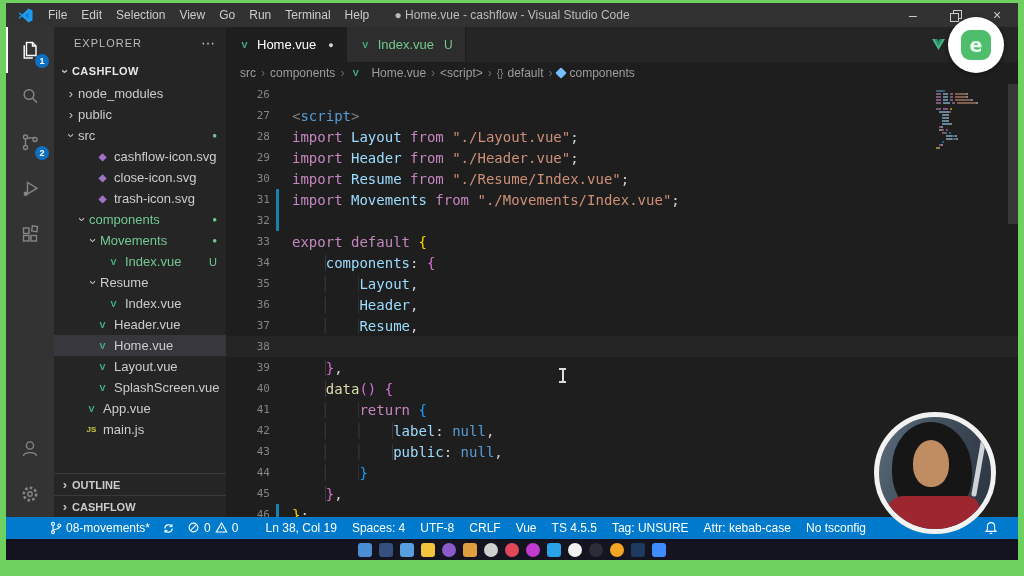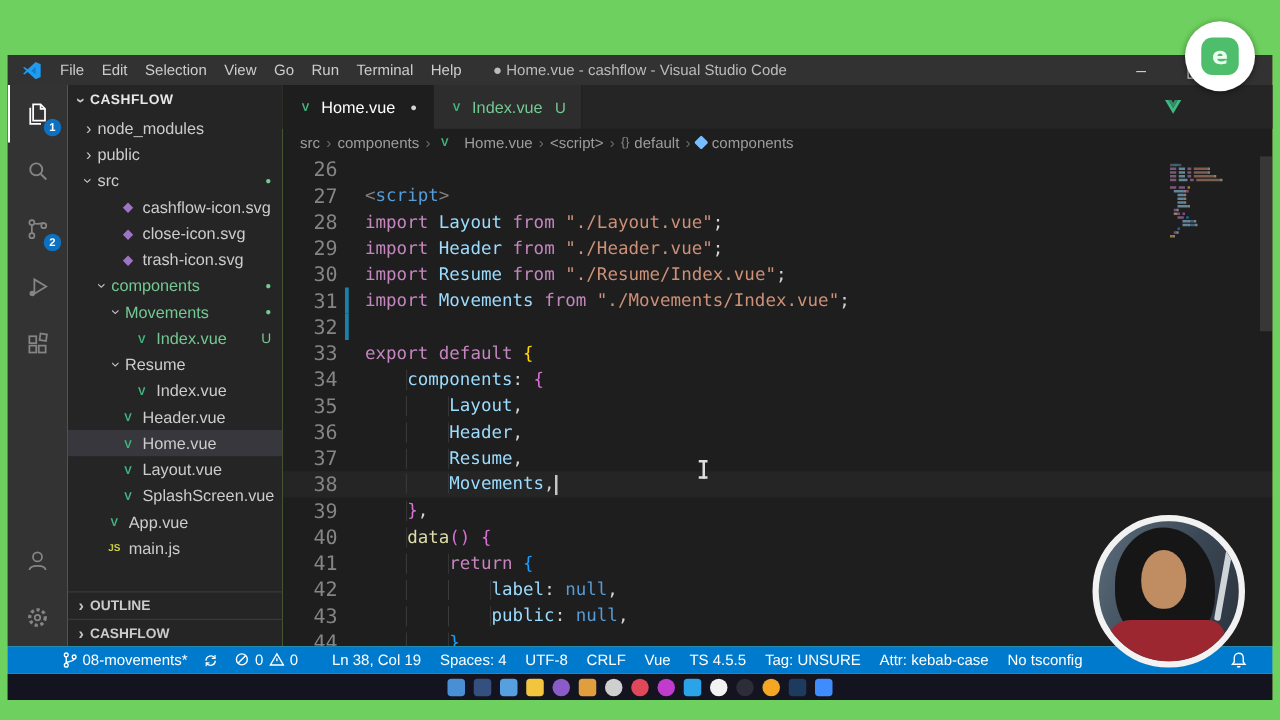--- a/index.html
+++ b/index.html
@@ -1,18 +1,18 @@
 <!DOCTYPE html>
 <html style="--c-frame: #6ed05e; --c-status: #007acc; --c-git: #73c991; --c-vue: #41b883; --c-badge: #0e70c0; --c-logo: #4fbe6c;"><head>
 <meta charset="utf-8">
 <style>
   html,body{margin:0;padding:0;width:1024px;height:576px;overflow:hidden;background:#000;}
   *{box-sizing:border-box;}
   .frame{position:absolute;inset:0;background:var(--c-frame,#6ed05e);}
-  .screen{position:absolute;left:6px;top:3px;right:6px;bottom:16px;background:#bef264;display:flex;flex-direction:column;font-family:"Liberation Sans",sans-serif;margin-top:41px;}
+  .screen{position:absolute;left:6px;top:3px;right:6px;bottom:16px;background:#c4b5fd;display:flex;flex-direction:column;font-family:"Liberation Sans",sans-serif;}
 
   
   .titlebar{height:24px;background:#323233;display:flex;align-items:center;color:#cccccc;font-size:12px;flex:0 0 auto;position:relative;z-index:5;}
   .vslogo{width:15px;height:15px;margin:0 8px 0 12px;flex:0 0 auto;}
   .menus{display:flex;height:100%;}
   .menu-item{padding:0 7px;display:flex;align-items:center;cursor:default;}
   .tb-title{position:absolute;left:50%;transform:translateX(-50%);white-space:nowrap;color:#bbbbbb;}
   .win-controls{margin-left:auto;display:flex;height:100%;}
   .wc{width:42px;display:flex;align-items:center;justify-content:center;color:#cccccc;font-size:14px;}
   .restore{position:relative;width:11px;height:11px;}
@@ -60,21 +60,21 @@
 
   .breadcrumbs{height:22px;display:flex;align-items:center;font-size:12px;color:#9d9d9d;padding-left:14px;flex:0 0 auto;}
   .bc-item{display:flex;align-items:center;gap:4px;cursor:default;}
   .bc-sep{color:#6a6a6a;margin:0 5px;}
   .bc-ic{font-size:10px;color:#8a8a8a;}
   .bc-ic.prop{width:8px;height:8px;background:#75beff;transform:rotate(45deg);border-radius:1px;}
 
   .code-wrap{flex:1;position:relative;overflow:hidden;font-family:"DejaVu Sans Mono",monospace;font-size:14px;}
   .line{height:21px;display:flex;align-items:center;position:relative;}
   .line.cur{background:rgba(255,255,255,.035);}
-  .ln{width:44px;flex:0 0 auto;text-align:right;color:#858585;font-size:16px;}
+  .ln{width:44px;flex:0 0 auto;text-align:right;color:#858585;font-size:11px;}
   .codetext{padding-left:22px;white-space:pre;color:#d4d4d4;}
   .gchange{position:absolute;left:50px;top:0;width:3px;height:100%;background:#1b81a8;}
   .caret{display:inline-block;width:2px;height:16px;background:#c6c6c6;vertical-align:middle;}
   .indent{background-image:linear-gradient(90deg,#3b3b3b 1px,transparent 1px);background-size:4ch 100%;background-position:-1px 0;}
   .tk-kw{color:#c586c0;} .tk-vr{color:#9cdcfe;} .tk-st{color:#ce9178;}
   .tk-pl{color:#d4d4d4;} .tk-pu{color:#808080;} .tk-tag{color:#569cd6;}
   .tk-fn{color:#dcdcaa;} .tk-ct{color:#569cd6;}
   .tk-b1{color:#ffd700;} .tk-b2{color:#da70d6;} .tk-b3{color:#179fff;}
 
   .minimap{position:absolute;right:12px;top:3px;width:70px;overflow:hidden;z-index:2;}
@@ -187,20 +187,24 @@
         </div>
         <div class="abar-item">
           <svg width="22" height="22" viewBox="0 0 22 22" fill="none" stroke="currentColor">
               <circle cx="11" cy="11" r="6.2" stroke-width="2.6" stroke-dasharray="2.6 2.1"></circle>
               <circle cx="11" cy="11" r="2.2" stroke-width="1.4"></circle>
             </svg>
         </div>
       </div>
 
       <div class="sidebar">
+        <div class="sb-head">
+          <span>EXPLORER</span>
+          <span class="sb-dots">⋯</span>
+        </div>
         <div class="section-head">
           <span class="chev open">›</span>
           <span>CASHFLOW</span>
         </div>
         <div class="tree">
             <div class="trow" style="padding-left: 10px;">
               <span class="chev">›</span>
               <span class="tlabel">node_modules</span>
             </div>
             <div class="trow" style="padding-left: 10px;">
@@ -380,21 +384,20 @@
               <div class="line">
                 <span class="ln">36</span>
                 <span class="codetext"><span class="tk-pl indent">        </span><span class="tk-vr">Header</span><span class="tk-pl">,</span></span>
               </div>
               <div class="line">
                 <span class="ln">37</span>
                 <span class="codetext"><span class="tk-pl indent">        </span><span class="tk-vr">Resume</span><span class="tk-pl">,</span></span>
               </div>
               <div class="line cur">
                 <span class="ln">38</span>
-                <span class="codetext"><span class="tk-pl indent">        </span><span class="tk-vr">Movements</span><span class="tk-pl">,</span><span class="caret"></span></span>
               </div>
               <div class="line">
                 <span class="ln">39</span>
                 <span class="codetext"><span class="tk-pl indent">    </span><span class="tk-b2">}</span><span class="tk-pl">,</span></span>
               </div>
               <div class="line">
                 <span class="ln">40</span>
                 <span class="codetext"><span class="tk-pl indent">    </span><span class="tk-fn">data</span><span class="tk-b2">()</span><span class="tk-pl"> </span><span class="tk-b2">{</span></span>
               </div>
               <div class="line">

